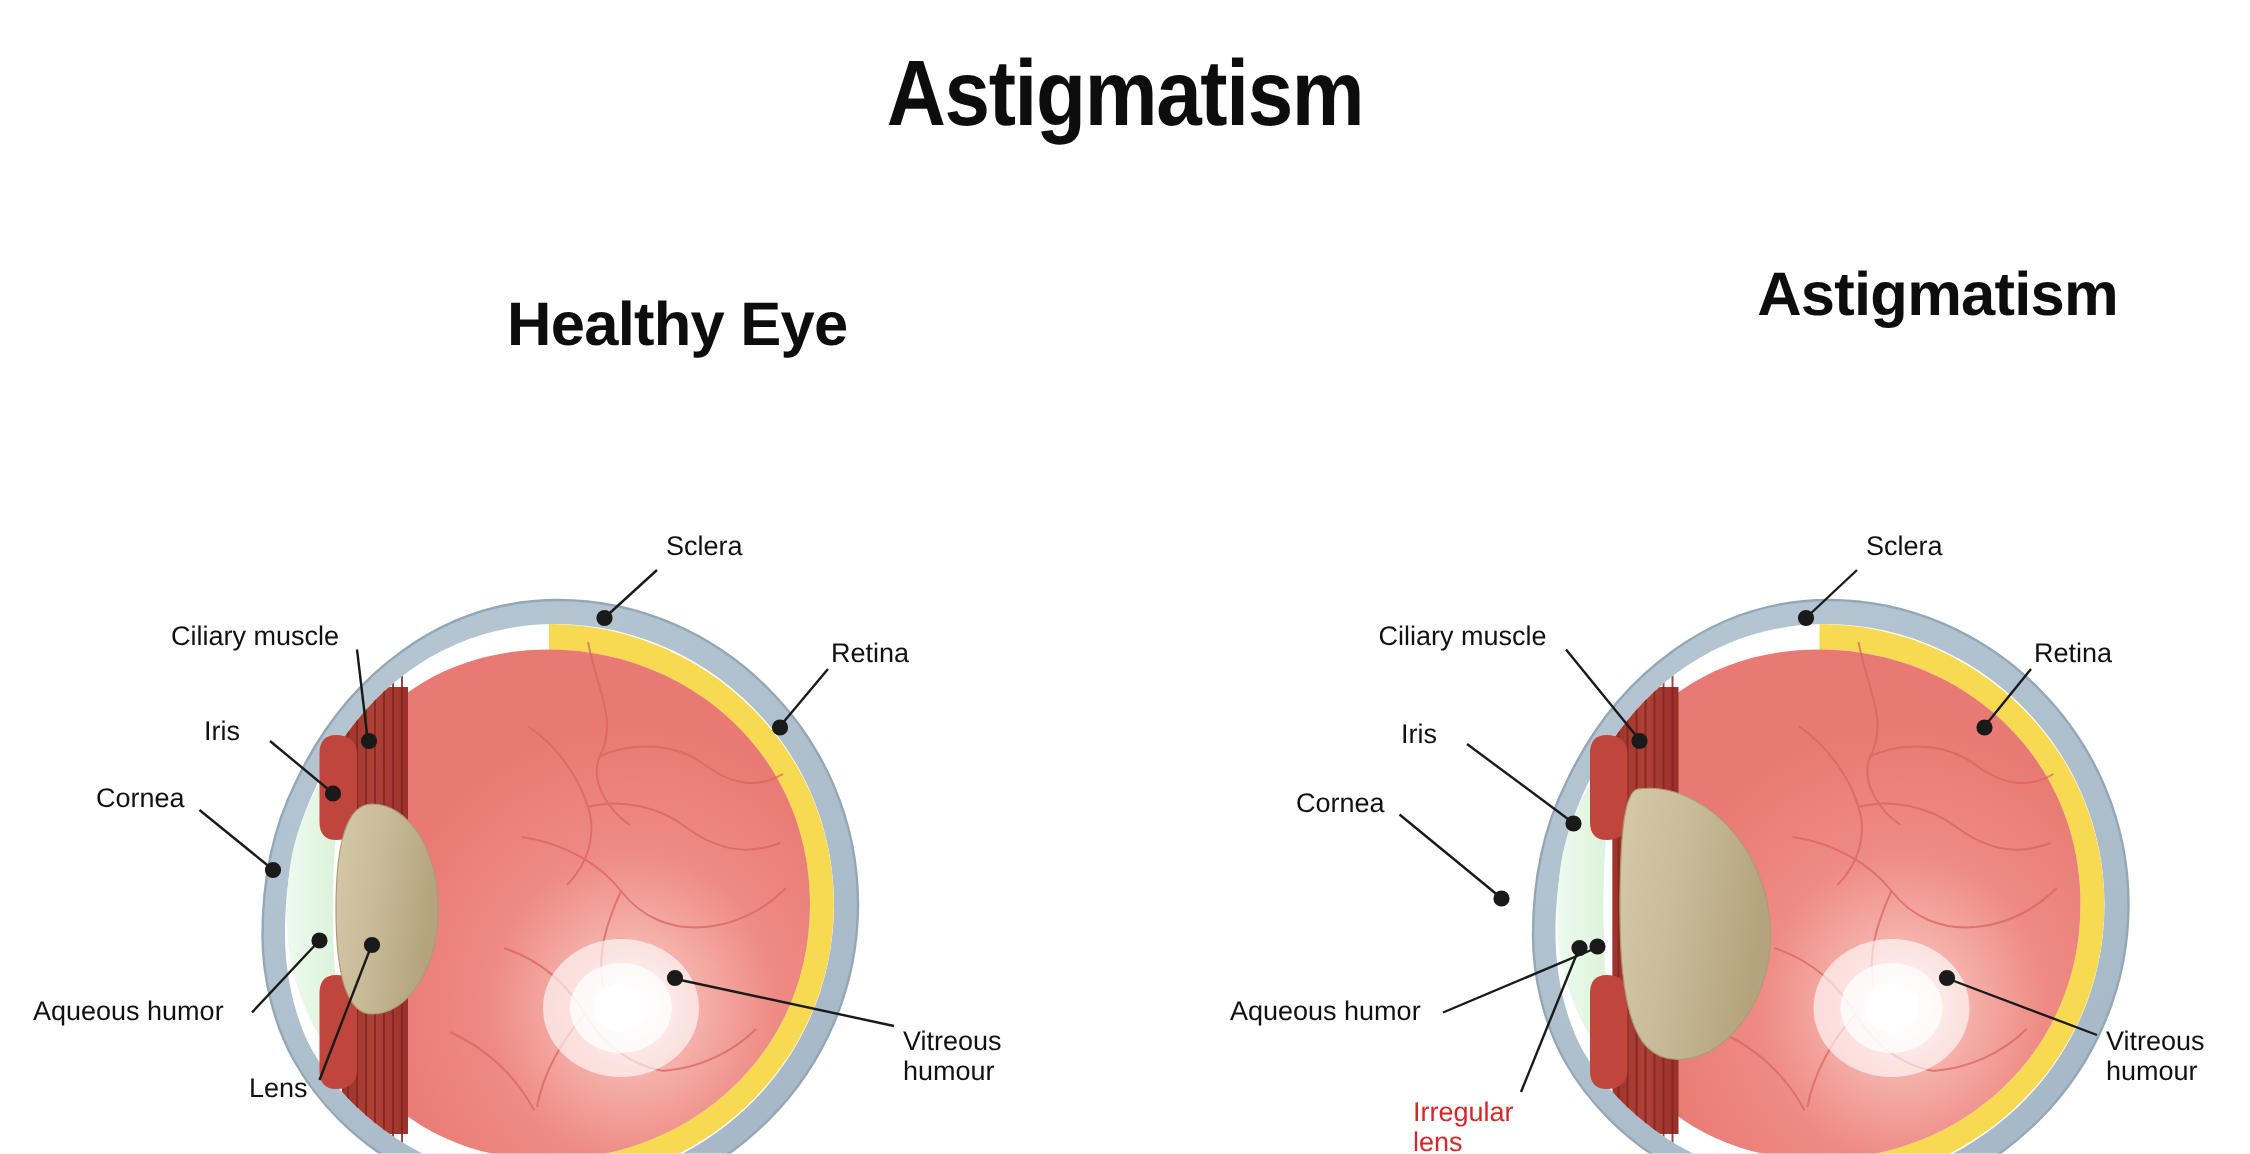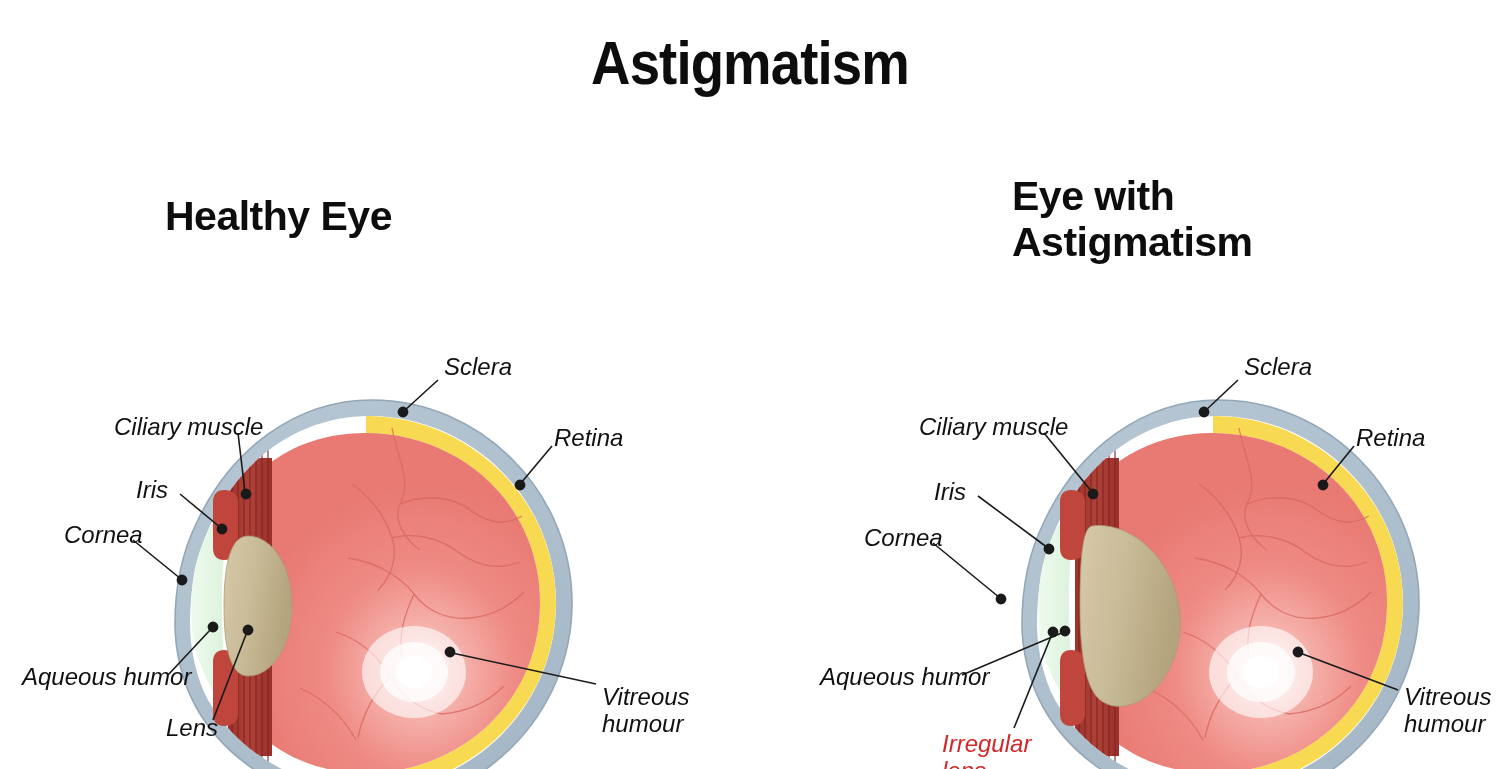--- a/index.html
+++ b/index.html
@@ -33,21 +33,21 @@
     font-size: 62px;
     font-weight: bold;
     letter-spacing: -1px;
     font-family: "Liberation Sans Narrow", "Liberation Sans", sans-serif;
     transform: scaleX(0.88);
     color: #0d0d0d;
     line-height: 1.05;
   }
   .panel-title {
     position: absolute;
-    text-align: left;
+    text-align: right;
     font-size: 41px;
     font-weight: bold;
     color: #0d0d0d;
     line-height: 1.12;
     letter-spacing: -0.5px;
   }
   #title-healthy {
     left: 165px;
     top: 166px;
     width: 400px;
@@ -60,44 +60,42 @@
   svg.eye-svg {
     position: absolute;
     top: 0;
     left: 0;
     width: 1500px;
     height: 769px;
     pointer-events: none;
   }
   .lbl {
     position: absolute;
-    font-size: 24px;
+    font-size: 18px;
     color: #111111;
     white-space: nowrap;
     line-height: 1.12;
-    font-style: italic;
   }
   .lbl.red {
     color: #d2282a;
   }
   .lbl.center {
     text-align: left;
   }
 </style>
 </head>
 <body>
 
 <div id="page">
 
   <div class="main-title">Astigmatism</div>
 
   <div class="panel-title" id="title-healthy">Healthy Eye</div>
 
   <div class="panel-title" id="title-astig">
-    <div>Eye with</div>
     <div>Astigmatism</div>
   </div>
 
   <svg class="eye-svg" viewBox="0 0 1500 769">
     <defs>
       <radialGradient id="vitGrad" cx="0.62" cy="0.70" r="0.55">
         <stop offset="0%" stop-color="#fdeceb"></stop>
         <stop offset="22%" stop-color="#f6b4ae"></stop>
         <stop offset="55%" stop-color="#ee8b84"></stop>
         <stop offset="100%" stop-color="#e87a73"></stop>

